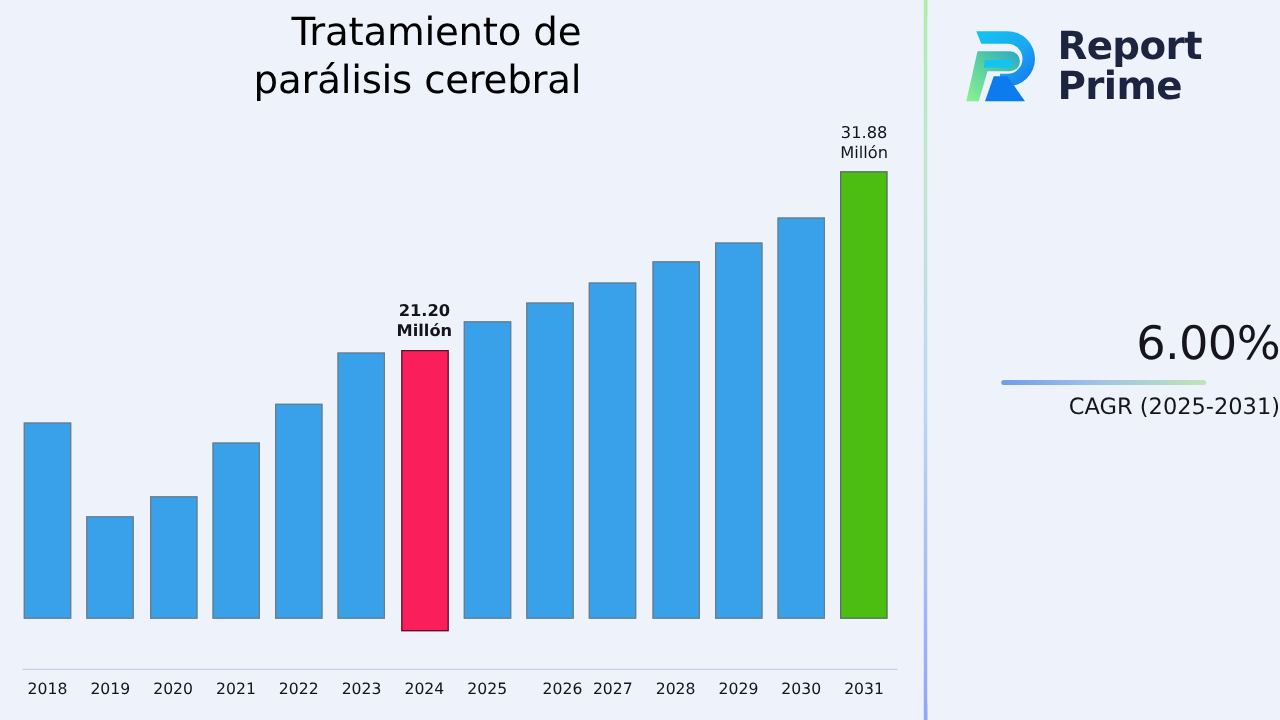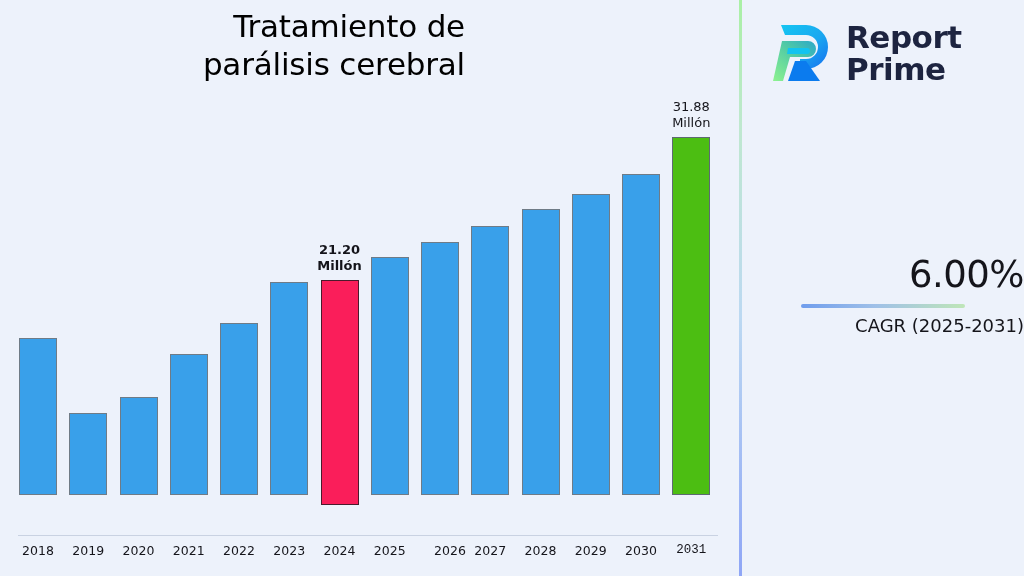--- a/index.html
+++ b/index.html
@@ -207,21 +207,21 @@
           <div class="x-label" style="left: 169.75px;">2021</div>
           <div class="x-label" style="left: 220px;">2022</div>
           <div class="x-label" style="left: 270.25px;">2023</div>
           <div class="x-label" style="left: 320.5px;">2024</div>
           <div class="x-label" style="left: 370.75px;">2025</div>
           <div class="x-label" style="left: 431px;">2026</div>
           <div class="x-label" style="left: 471.25px;">2027</div>
           <div class="x-label" style="left: 521.5px;">2028</div>
           <div class="x-label" style="left: 571.75px;">2029</div>
           <div class="x-label" style="left: 622px;">2030</div>
-          <div class="x-label" style="left: 672.25px; font-family: Liberation Mono, monospace;">2031</div>
+          <div class="x-label" style="left: 672.25px;">2031</div>
         </div>
     </div>
 
   </div>
 
   <div id="divider"></div>
 
   <div id="side-panel">
 
     <div id="brand">

